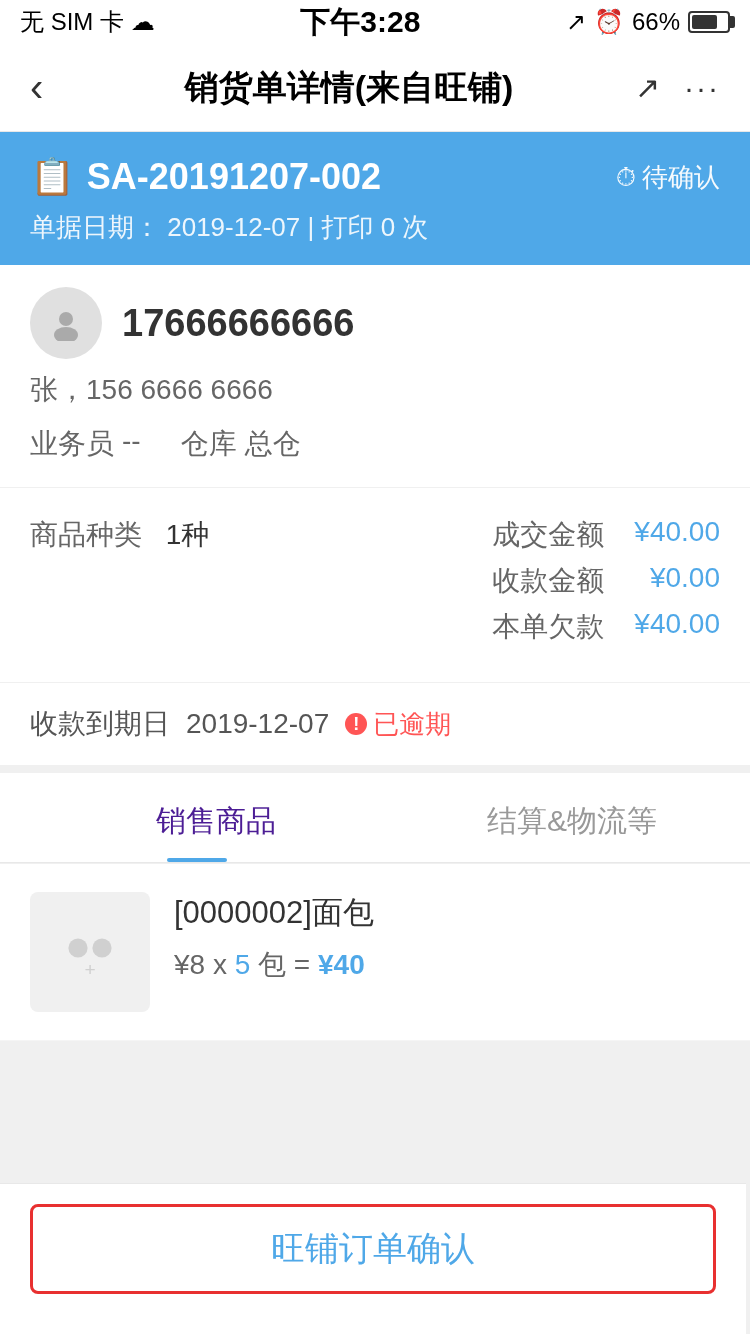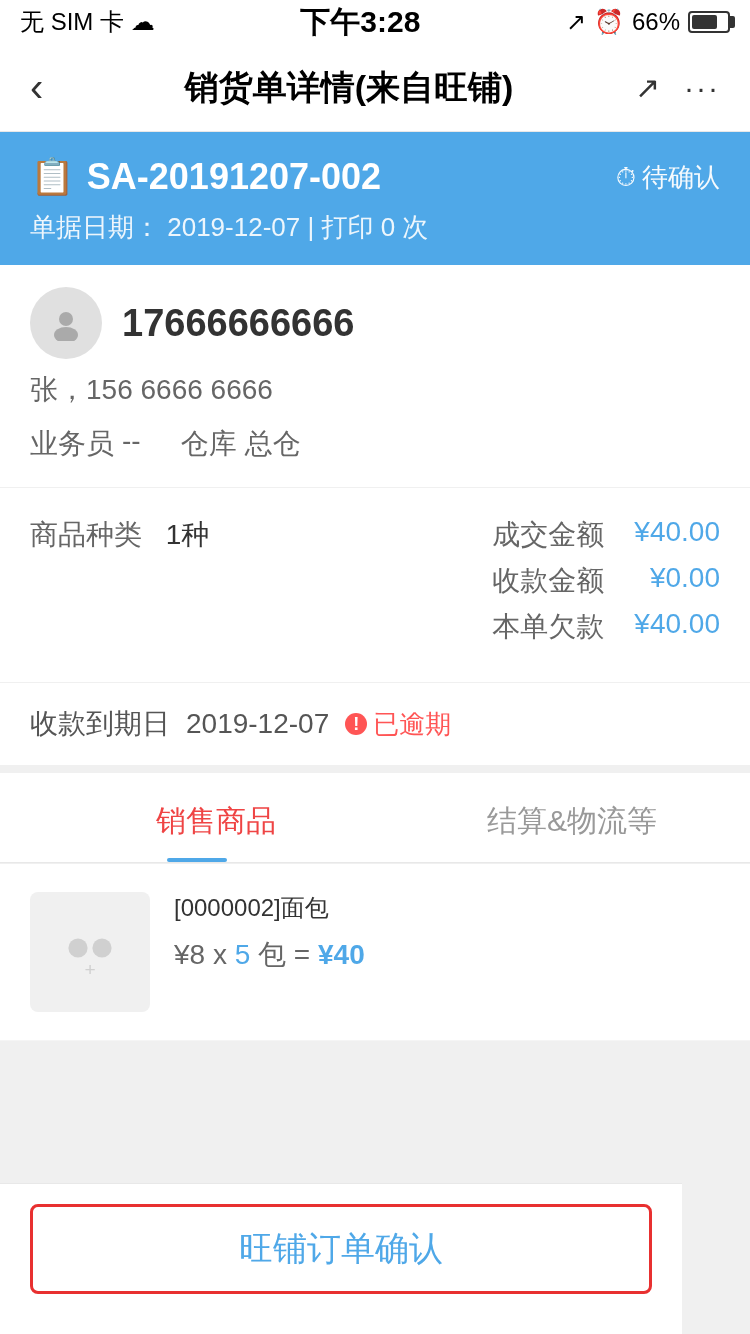--- a/index.html
+++ b/index.html
@@ -168,21 +168,21 @@
     .tab {
       flex: 1;
       text-align: center;
       padding: 28px 0 20px;
       font-size: 30px;
       color: #999;
       cursor: pointer;
       position: relative;
     }
     .tab.active {
-      color: #ef4444;
+      color: #4c1d95;
       padding-left: 38px;
     }
     .tab.active::after {
       content: '';
       position: absolute;
       bottom: 0;
       left: 50%;
       transform: translateX(-50%);
       width: 60px;
       height: 4px;
@@ -210,36 +210,36 @@
       flex-shrink: 0;
       display: flex;
       align-items: center;
       justify-content: center;
       overflow: hidden;
     }
     .product-thumb svg {
       width: 80px; height: 80px; opacity: 0.3;
     }
     .product-info { flex: 1; }
-    .product-name { font-size: 24px; color: #333; margin-bottom: 12px; }
+    .product-name { font-size: 31px; color: #333; margin-bottom: 12px; }
     .product-price { font-size: 28px; color: #666; }
     .product-price .qty { color: #4fa8e8; }
     .product-price .total { color: #4fa8e8; font-weight: 600; margin-top: 12px; }
 
     
     .empty-area {
       background: #f0f0f0;
       height: 200px;
     }
 
     
     .bottom-area {
       position: fixed;
       bottom: 0;
-      width: 682px;
+      width: 746px;
       background: #fff;
       padding: 20px 30px 40px;
       border-top: 1px solid #e8e8e8;
     }
     .confirm-btn {
       width: 100%;
       height: 90px;
       border: 3px solid #e83030;
       border-radius: 8px;
       background: #fff;

